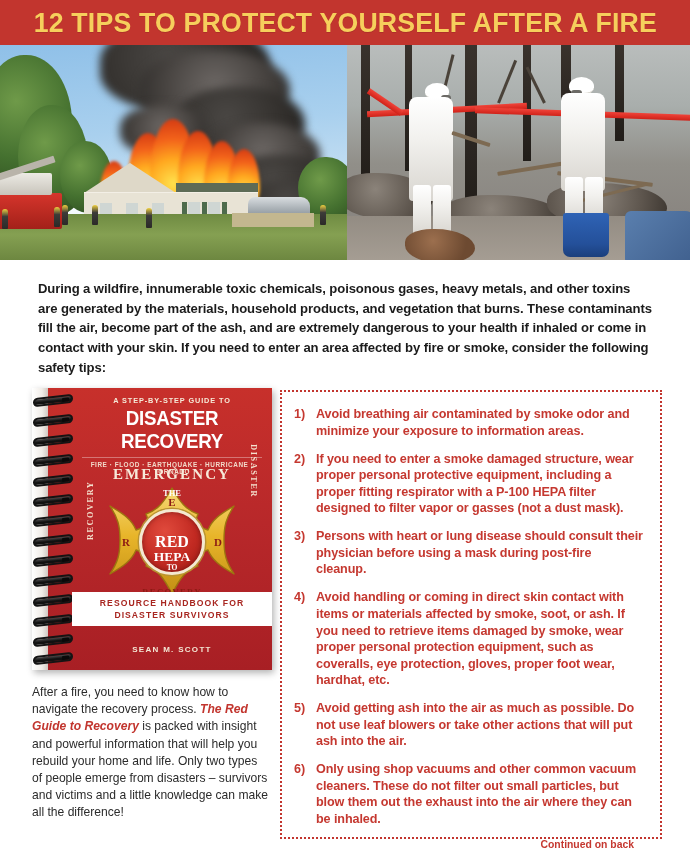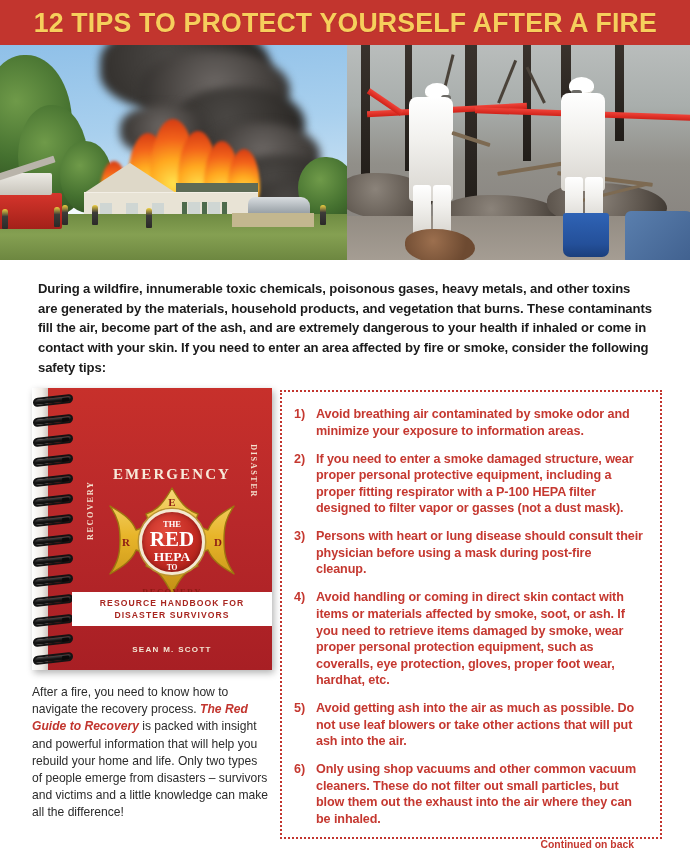--- a/index.html
+++ b/index.html
@@ -206,21 +206,21 @@
 
   .seal {
     position: absolute; left: 50%; top: 50%; transform: translate(-50%,-50%);
     width: 66px; height: 66px; border-radius: 50%;
     background: radial-gradient(circle at 38% 32%, #e04a3c 0%, #c22a22 55%, #9d1a14 100%);
     border: 3px solid #f3e9d2;
     box-shadow: 0 0 0 1.5px #b89334, inset 0 0 5px rgba(0,0,0,0.35);
     display: flex; flex-direction: column; align-items: center; justify-content: flex-end;
   }
   .seal-the { color:#fff; font-size: 8.5px; font-weight: bold; font-family:"Liberation Serif", serif; line-height:1;}
-  .seal-red { color:#fff; font-size: 21px; font-weight: bold; font-family:"Liberation Serif", serif; line-height:1.02;}
+  .seal-red { color:#fff; font-size: 16px; font-weight: bold; font-family:"Liberation Serif", serif; line-height:1.02;margin-top:36px;}
   .seal-guide { color:#fff; font-size: 13.5px; font-weight: bold; font-family:"Liberation Serif", serif; line-height:1.02;}
   .seal-to { color:#fff; font-size: 7.5px; font-weight: bold; font-family:Liberation Serif, serif; line-height:1.1;}
 
   .bk-white-band {
     position: absolute; left: 0; right: 0; bottom: 44px; height: 34px;
     background: #ffffff; display: flex; flex-direction: column;
     align-items: center; justify-content: center;
   }
   .bk-handbook {
     color: #a82620; font-size: 8.6px; font-weight: bold; letter-spacing: 1.05px;
@@ -381,20 +381,26 @@
         <div class="coil" style="top:140px;"></div>
         <div class="coil" style="top:160px;"></div>
         <div class="coil" style="top:180px;"></div>
         <div class="coil" style="top:200px;"></div>
         <div class="coil" style="top:220px;"></div>
         <div class="coil" style="top:240px;"></div>
         <div class="coil" style="top:258px;"></div>
       </div>
 
       <div class="book-inner">
+        <div class="bk-top-band">
+          <div class="bk-kicker">A STEP-BY-STEP GUIDE TO</div>
+          <div class="bk-title">DISASTER RECOVERY</div>
+          <div class="bk-rule"></div>
+          <div class="bk-perils">FIRE  ·  FLOOD  ·  EARTHQUAKE  ·  HURRICANE  ·  TORNADO</div>
+        </div>
 
         <div class="bk-emergency">EMERGENCY</div>
 
         <div class="badge">
           <svg viewBox="0 0 132 116" width="132" height="116">
             <defs>
               <linearGradient id="gold" x1="0" y1="0" x2="0" y2="1">
                 <stop offset="0%" stop-color="#F6D978"></stop>
                 <stop offset="45%" stop-color="#E8B52A"></stop>
                 <stop offset="100%" stop-color="#C28F14"></stop>

